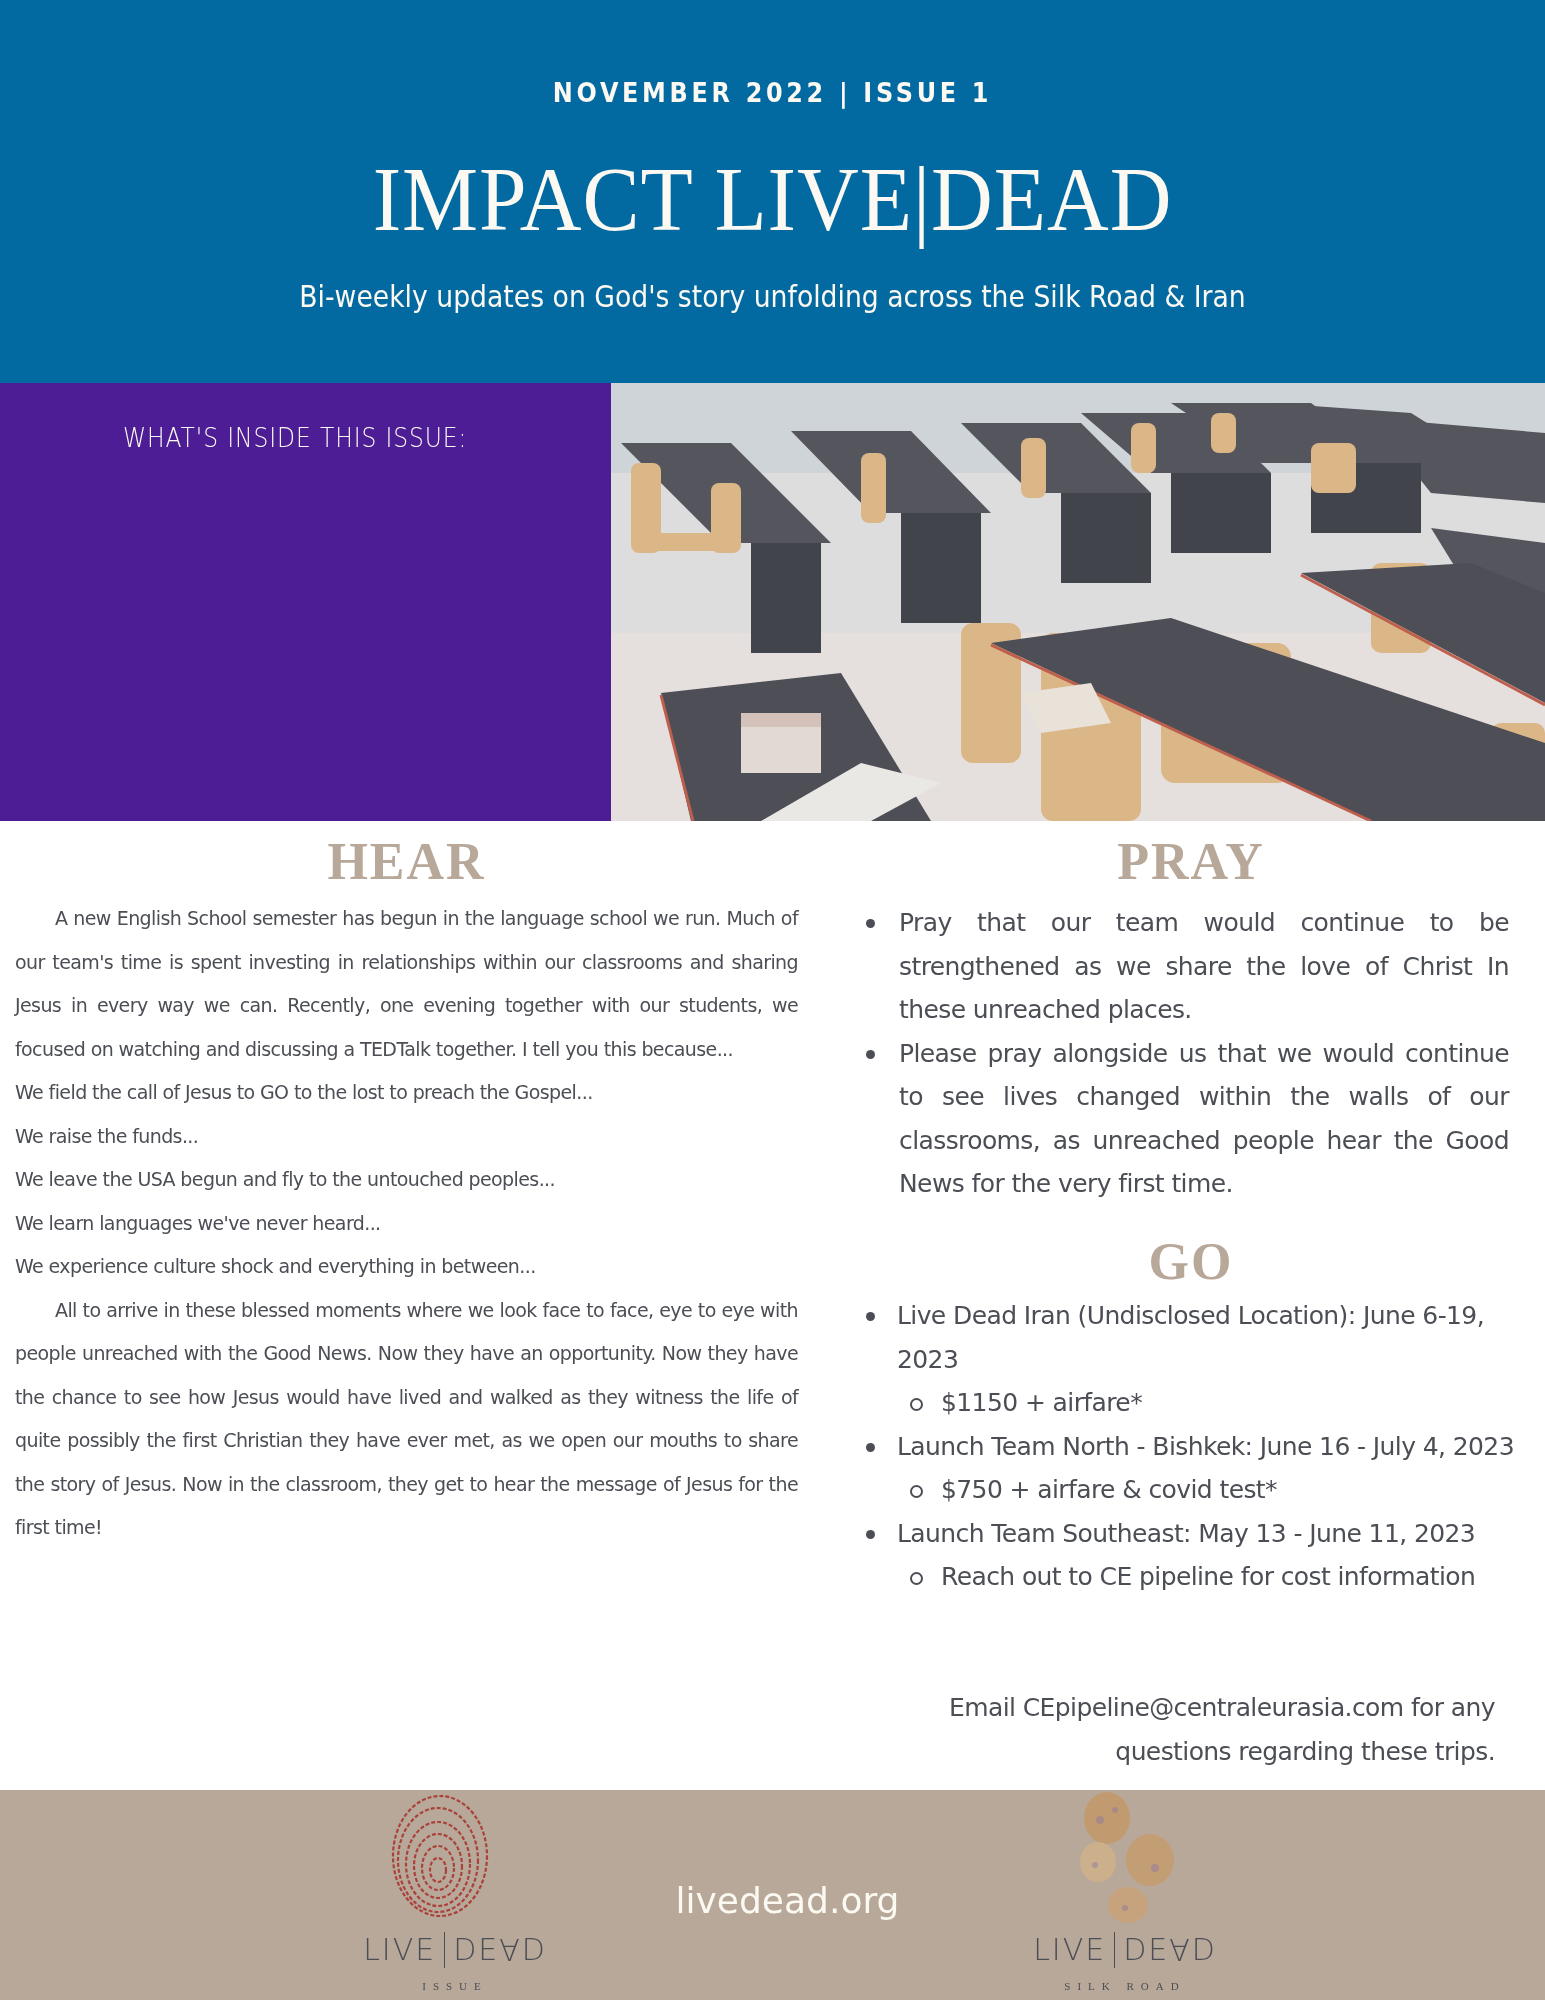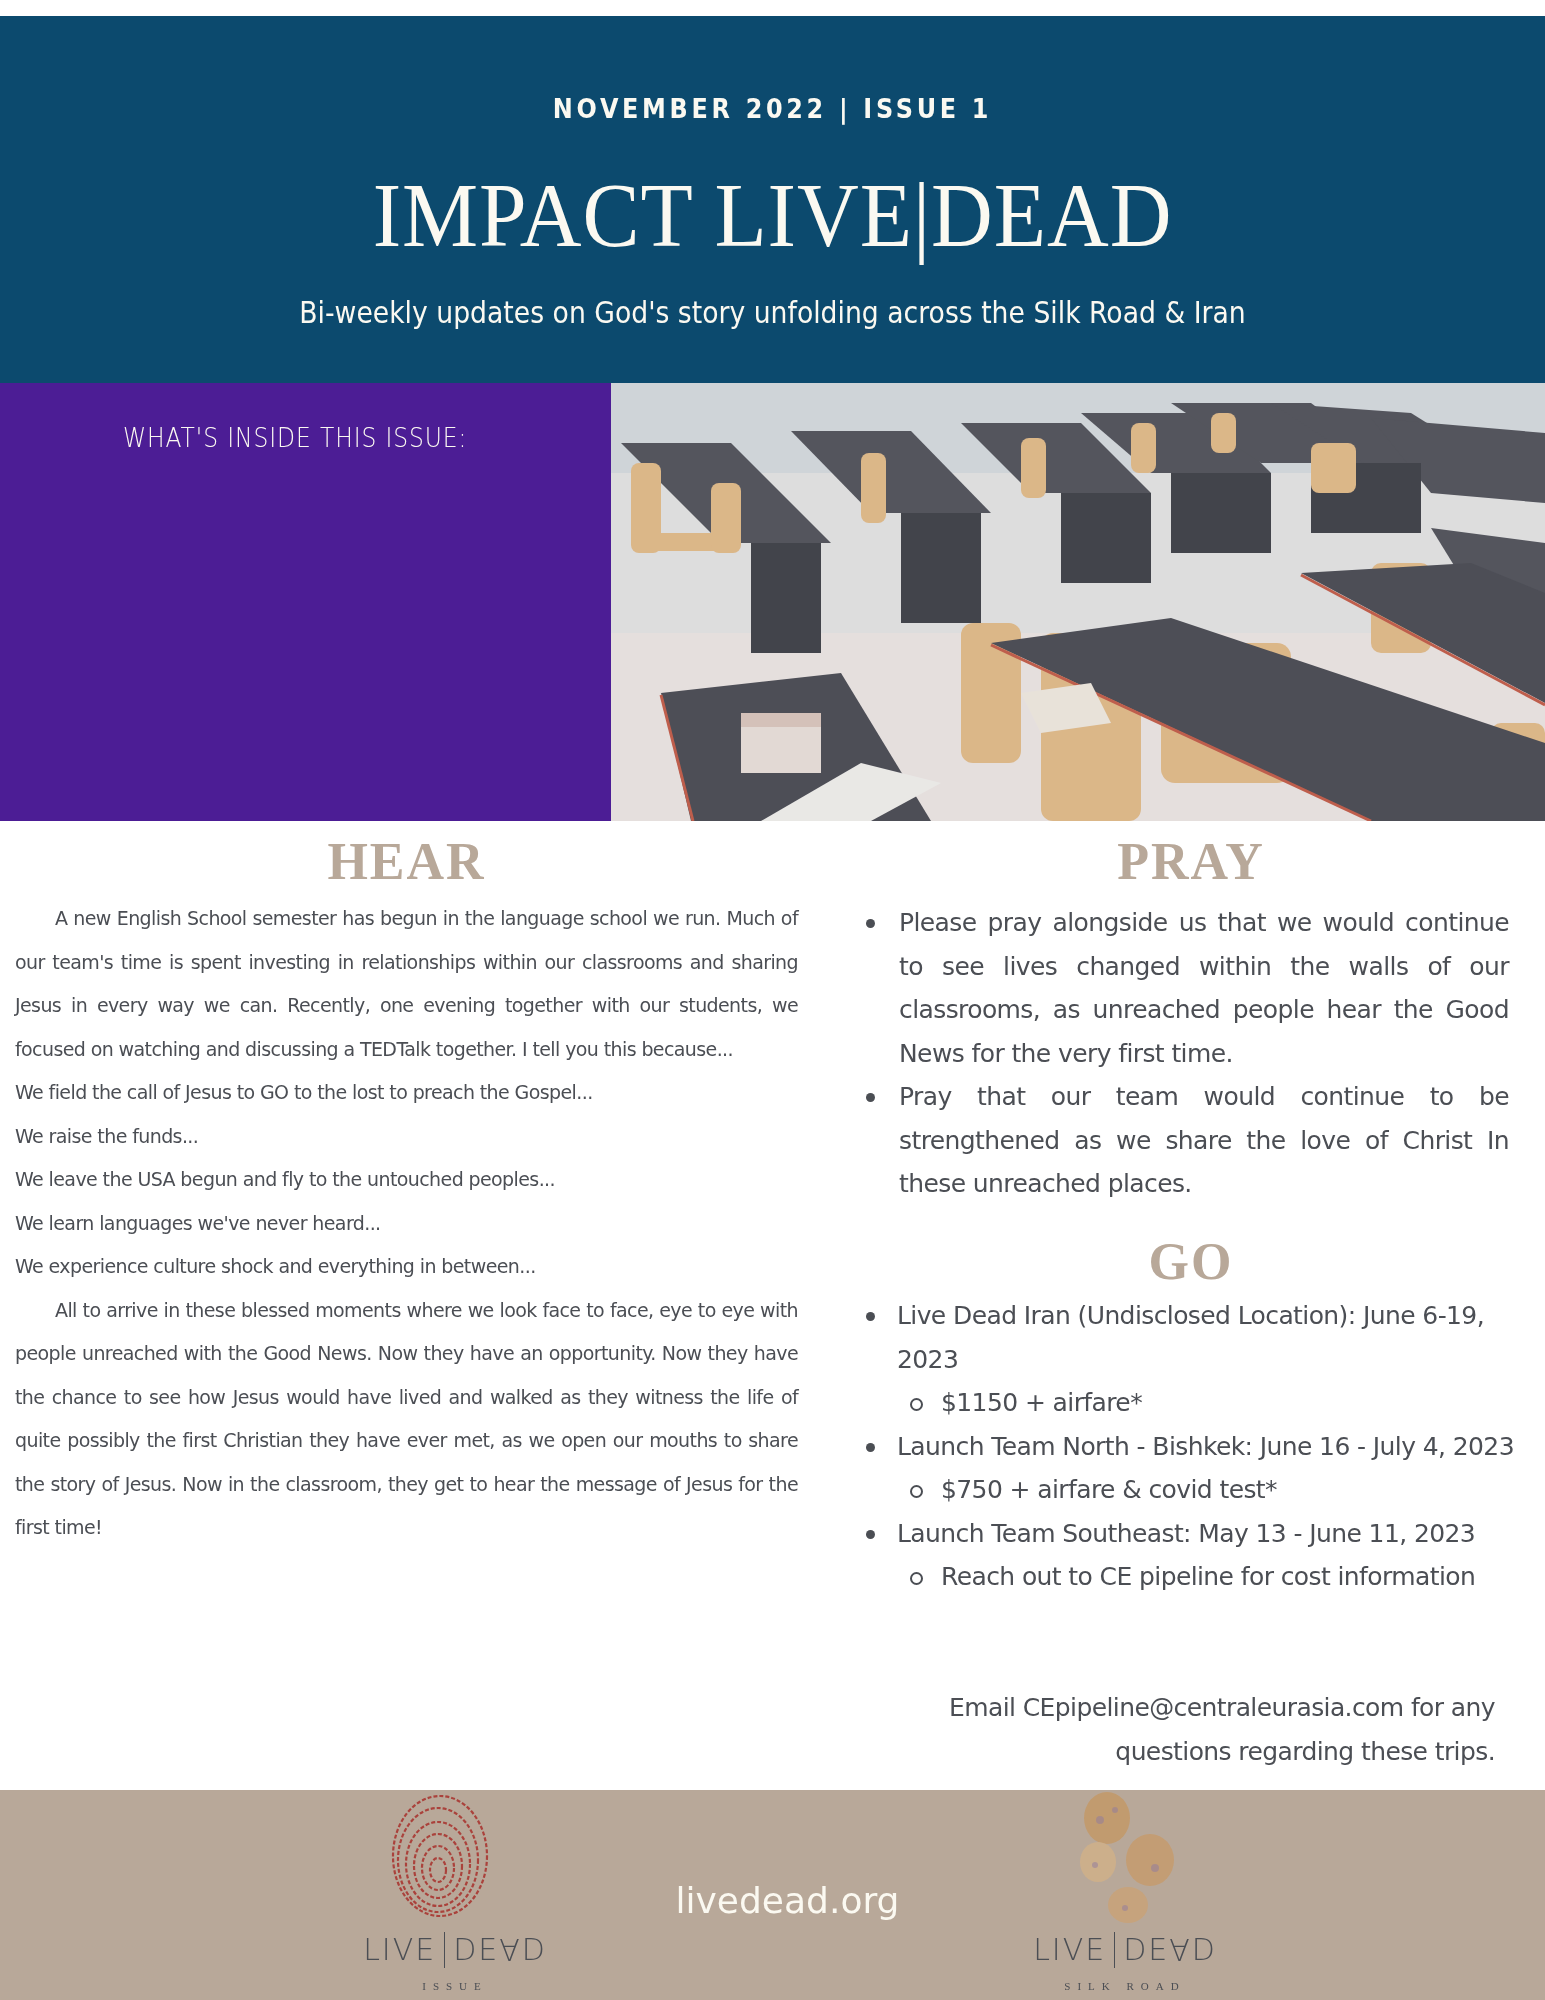--- a/index.html
+++ b/index.html
@@ -1,20 +1,20 @@
 <!DOCTYPE html>
 <html><head>
 <meta charset="utf-8">
 <style>
   * { margin: 0; padding: 0; box-sizing: border-box; }
   html, body { width: 1545px; height: 2000px; background: #ffffff; overflow: hidden; }
   body { position: relative; font-family: "Liberation Sans", "DejaVu Sans", sans-serif; color: #4b4e54; }
 
   
-  .header { position: absolute; left: 0; top: 16px; width: 1545px; height: 383px; background: #0c4a6e; text-align: center; color: #fbf9f1; }
+  .header { position: absolute; left: 0; top: 0; width: 1545px; height: 383px; background: #0369a1; text-align: center; color: #fbf9f1; }
   .issue-line { position: absolute; top: 78px; left: 0; width: 100%; font-size: 26px; font-weight: bold; letter-spacing: 4px; font-family: "DejaVu Sans", sans-serif; transform: scaleX(0.92); }
   .title { position: absolute; top: 146px; left: 0; width: 100%; font-family: "Liberation Serif", "DejaVu Serif", serif; font-size: 92px; font-weight: normal; letter-spacing: 1px; transform: scaleX(0.93); }
   .subtitle { position: absolute; top: 278px; left: 0; width: 100%; font-size: 31px; font-family: "DejaVu Sans", sans-serif; transform: scaleX(0.86); }
 
   
   .inside { position: absolute; left: 0; top: 383px; width: 611px; height: 438px; background: #4c1d95; color: #fbf9f1; }
   .inside-title { position: absolute; top: 40px; left: 123px; font-size: 26px; letter-spacing: 1px; font-family: "DejaVu Sans", sans-serif; font-weight: 300; transform-origin: left; transform: scaleX(0.9); }
   .inside-list { position: absolute; top: 100px; left: 136px; width: 420px; list-style: none; }
   .inside-list li { position: relative; padding-left: 40px; font-size: 30px; font-weight: bold; line-height: 42px; margin-bottom: 44px; font-family: "DejaVu Sans", sans-serif; transform-origin: left; transform: scaleX(0.88); width: 470px; }
   .inside-list li::before { content: ""; position: absolute; left: 6px; top: 16px; width: 11px; height: 11px; border-radius: 50%; background: #fbf9f1; }
@@ -136,22 +136,22 @@
   <p>We field the call of Jesus to GO to the lost to preach the Gospel...</p>
   <p>We raise the funds...</p>
   <p>We leave the USA begun and fly to the untouched peoples...</p>
   <p>We learn languages we've never heard...</p>
   <p>We experience culture shock and everything in between...</p>
   <p class="indent">All to arrive in these blessed moments where we look face to face, eye to eye with people unreached with the Good News. Now they have an opportunity. Now they have the chance to see how Jesus would have lived and walked as they witness the life of quite possibly the first Christian they have ever met, as we open our mouths to share the story of Jesus. Now in the classroom, they get to hear the message of Jesus for the first time!</p>
 </article>
 
 <h2 class="sec-head" style="left:866px; top:832px; width:650px;">PRAY</h2>
 <ul class="pray-list">
+  <li>Pray that our team would continue to be strengthened as we share the love of Christ In these unreached places.</li>
   <li>Please pray alongside us that we would continue to see lives changed within the walls of our classrooms, as unreached people hear the Good News for the very first time.</li>
-  <li>Pray that our team would continue to be strengthened as we share the love of Christ In these unreached places.</li>
 </ul>
 
 <h2 class="sec-head" style="left:866px; top:1232px; width:650px;">GO</h2>
 <ul class="go-list">
   <li>
     <span>Live Dead Iran (Undisclosed Location): June 6-19, 2023</span>
     <ul class="go-sub">
         <li>$1150 + airfare*</li>
       </ul>
   </li>

